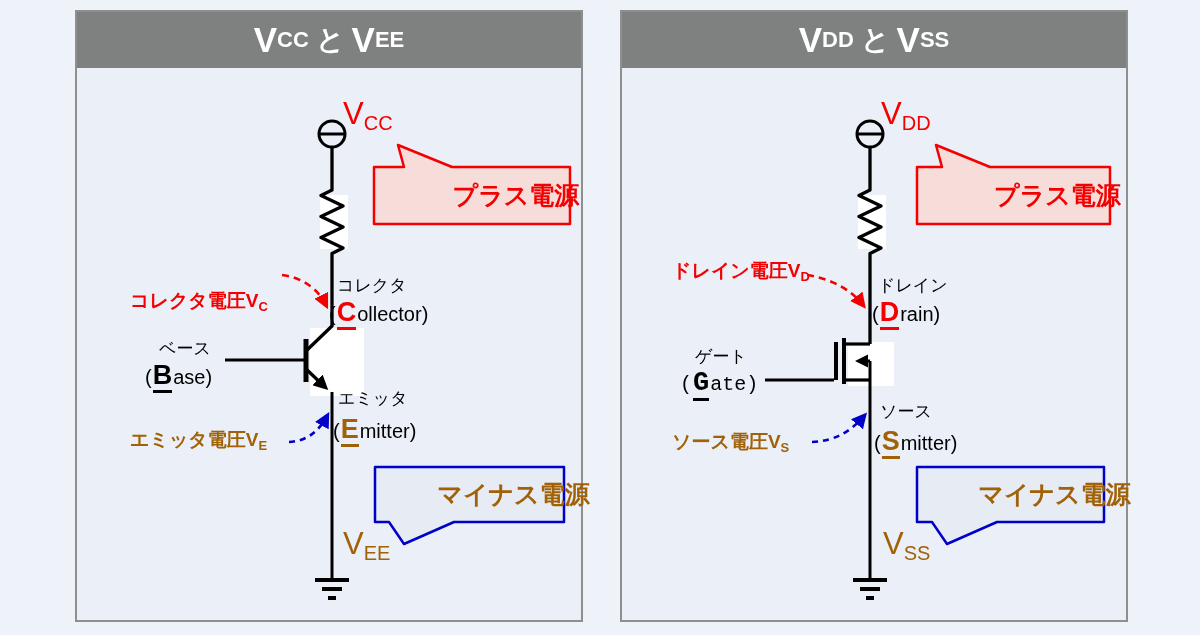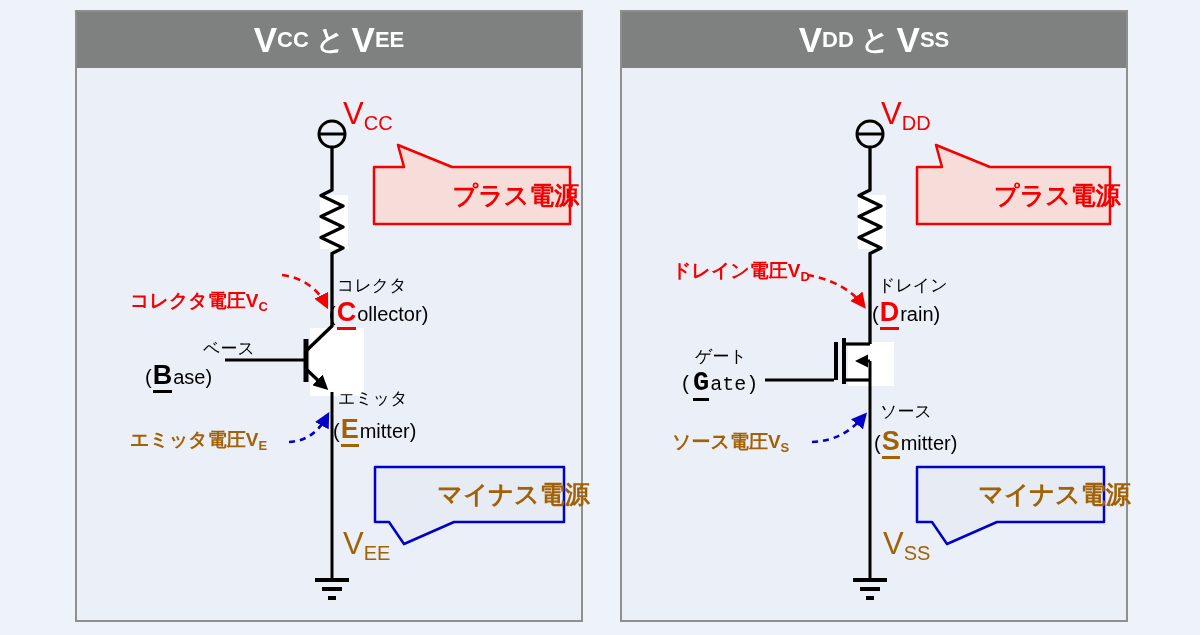--- a/index.html
+++ b/index.html
@@ -116,21 +116,21 @@
     <span>コレクタ電圧V</span><span class="vs">C</span>
   </div>
   <div class="abs volt c-blue" style="left:53px;top:418px;">
     <span>エミッタ電圧V</span><span class="vs">E</span>
   </div>
 
   <div class="abs jp-label" style="left:260px;top:262px;">コレクタ</div>
   <div class="abs en-label" style="left:252px;top:287px;">
     <span>(</span><span class="init c-red">C</span><span>ollector</span><span>)</span>
   </div>
-  <div class="abs jp-label" style="left:82px;top:325px;margin-left:44px;">ベース</div>
+  <div class="abs jp-label" style="left:82px;top:325px;">ベース</div>
   <div class="abs en-label" style="left:68px;top:350px;">
     <span>(</span><span class="init">B</span><span>ase</span><span>)</span>
   </div>
   <div class="abs jp-label" style="left:261px;top:375px;font-family:Liberation Serif, serif;">エミッタ</div>
   <div class="abs en-label" style="left:256px;top:404px;">
     <span>(</span><span class="init c-blue">E</span><span>mitter</span><span>)</span>
   </div>
 </div>
 
 <div class="panel right">

